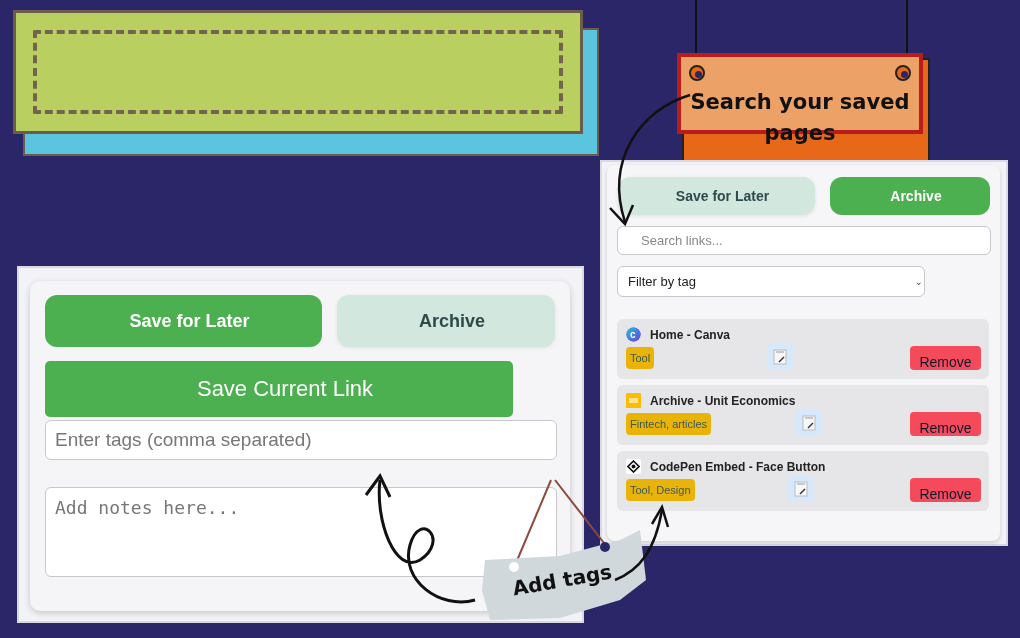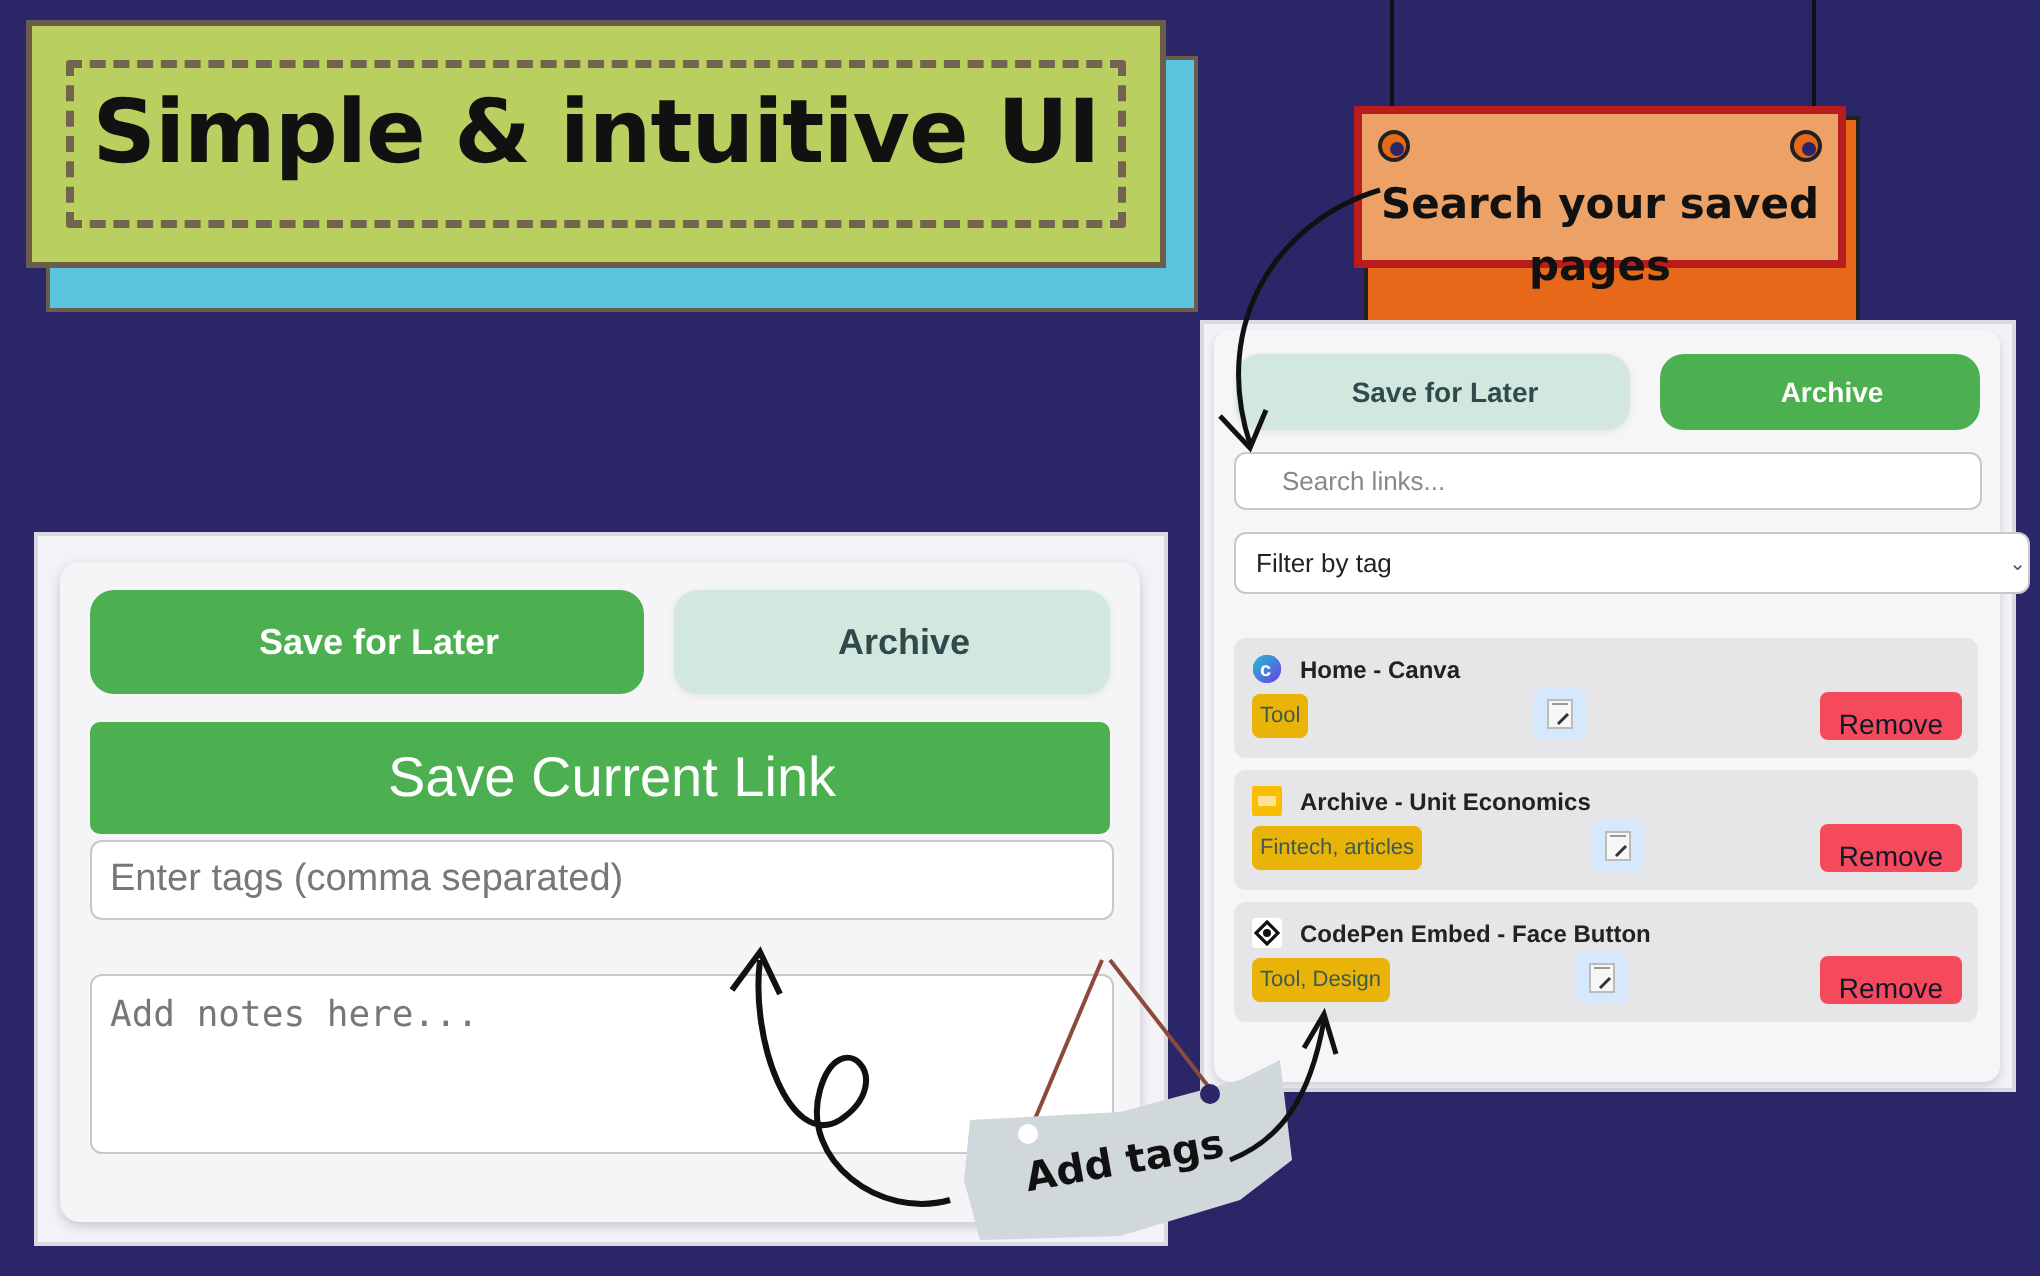--- a/index.html
+++ b/index.html
@@ -120,21 +120,20 @@
   }
   svg.overlay { position: absolute; left: 0; top: 0; pointer-events: none; }
 </style>
 </head>
 <body>
 
 <div class="banner">
   <div class="banner-depth"></div>
   <div class="banner-face">
     <div class="banner-dash"></div>
-    <div class="banner-title">Simple &amp; intuitive UI</div>
   </div>
 </div>
 
 <div class="hang-string" style="left:695px;height:68px;"></div>
 <div class="hang-string" style="left:906px;height:68px;"></div>
 <div class="sign-shadow"></div>
 <div class="sign">
   <div class="sign-hole" style="left:8px;top:8px;"></div>
   <div class="sign-hole" style="right:8px;top:8px;"></div>
   <div class="sign-text">
@@ -144,42 +143,42 @@
 </div>
 
 <div class="left-frame"></div>
 <div class="left-card"></div>
 <div class="btn btn-green" style="left:45px;top:295px;width:277px;height:52px;font-size:18px;">
   <span>Save for Later</span>
 </div>
 <div class="btn btn-light" style="left:337px;top:295px;width:218px;height:52px;font-size:18px;">
   <span>Archive</span>
 </div>
-<div class="btn btn-green" style="left:45px;top:361px;width:510px;height:56px;font-size:28px;font-weight:normal;border-radius:5px;">
+<div class="btn btn-green" style="left:45px;top:361px;width:468px;height:56px;font-size:22px;font-weight:normal;border-radius:5px;">
   <span>Save Current Link</span>
 </div>
 <div class="input" style="left:45px;top:420px;width:512px;height:40px;padding-left:9px;font-size:19px;">
   <span>Enter tags (comma separated)</span>
 </div>
 <div class="input" style="left:45px;top:487px;width:512px;height:90px;padding:9px 0 0 9px;align-items:flex-start;font-family:'DejaVu Sans Mono',monospace;font-size:18px;">
   <span>Add notes here...</span>
 </div>
 
 <div class="right-frame"></div>
 <div class="right-card"></div>
 <div class="btn btn-light" style="left:618px;top:177px;width:197px;height:38px;font-size:14px;">
   <span>Save for Later</span>
 </div>
 <div class="btn btn-green" style="left:830px;top:177px;width:160px;height:38px;font-size:14px;">
   <span>Archive</span>
 </div>
 <div class="input" style="left:617px;top:226px;width:374px;height:29px;padding-left:23px;font-size:13px;color:#888;">
   <span>Search links...</span>
 </div>
-<div class="input" style="left:617px;top:266px;width:398px;height:31px;padding-left:10px;font-size:13px;color:#222;justify-content:space-between;padding-right:1px;gap:40px;">
+<div class="input" style="left:617px;top:266px;width:308px;height:31px;padding-left:10px;font-size:13px;color:#222;justify-content:space-between;padding-right:1px;gap:40px;">
   <span>Filter by tag</span>
   <span style="font-size:10px;color:#555;">⌄</span>
 </div>
 
 <div class="link-item" style="top:319px;">
   <div class="fav">
     <svg width="15" height="15">
         <circle cx="7.5" cy="7.5" r="7" fill="#5b3fd6"></circle>
         <circle cx="7.5" cy="7.5" r="7" fill="url(#cg)"></circle>
         <text x="4" y="11" font-size="10" fill="#fff" font-family="Liberation Sans" font-weight="bold">c</text>

